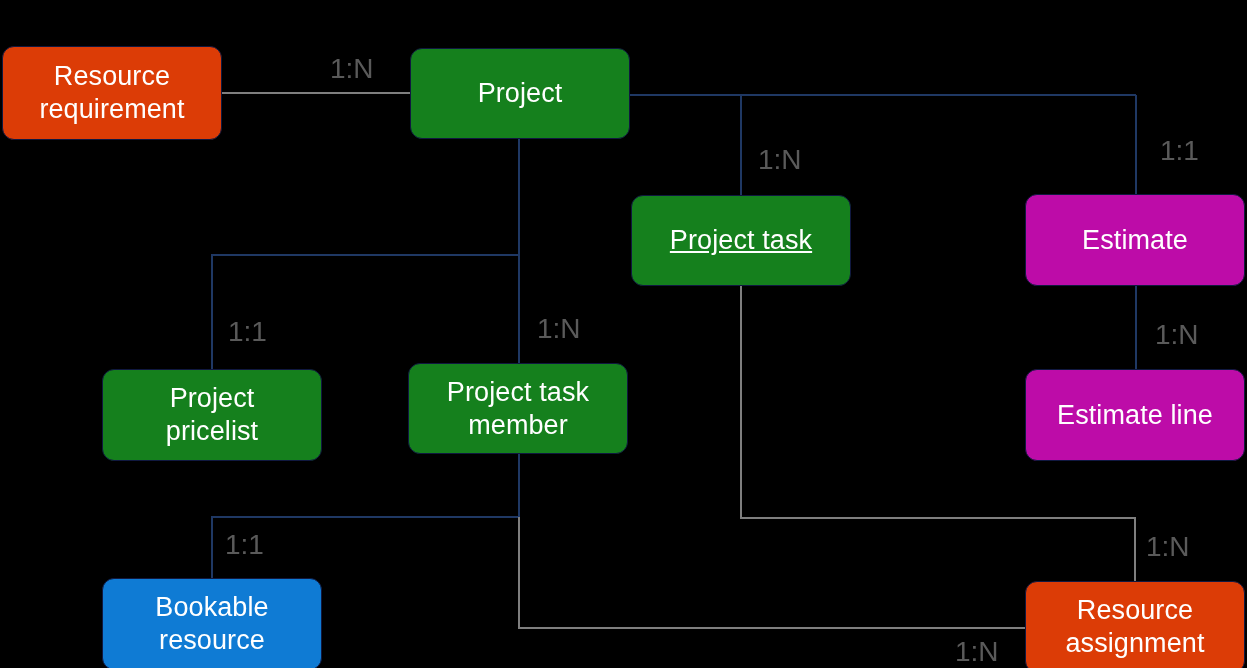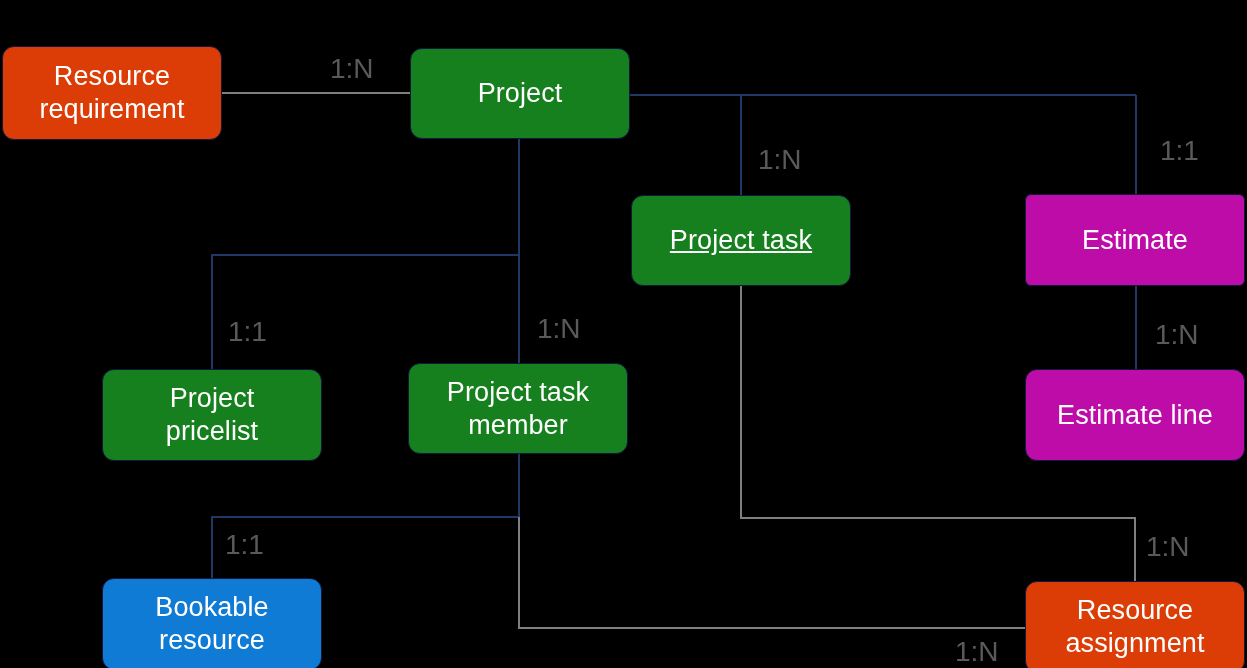--- a/index.html
+++ b/index.html
@@ -76,21 +76,21 @@
       <div class="node" style="left: 2px; top: 13px; width: 220px; height: 94px; background: rgb(220, 60, 6);">
         <span class="node-label">Resource
 requirement</span>
       </div>
       <div class="node" style="left: 410px; top: 15px; width: 220px; height: 91px; background: rgb(21, 128, 29);">
         <span class="node-label">Project</span>
       </div>
       <div class="node" style="left: 631px; top: 162px; width: 220px; height: 91px; background: rgb(21, 128, 29); text-decoration: underline;">
         <span class="node-label">Project task</span>
       </div>
-      <div class="node" style="left: 1025px; top: 161px; width: 220px; height: 92px; background: rgb(189, 12, 168); border-radius: 6px;">
+      <div class="node" style="left: 1025px; top: 161px; width: 220px; height: 92px; background: rgb(189, 12, 168);">
         <span class="node-label">Estimate</span>
       </div>
       <div class="node" style="left: 102px; top: 336px; width: 220px; height: 92px; background: rgb(21, 128, 29);">
         <span class="node-label">Project
 pricelist</span>
       </div>
       <div class="node" style="left: 408px; top: 330px; width: 220px; height: 91px; background: rgb(21, 128, 29);">
         <span class="node-label">Project task
 member</span>
       </div>

